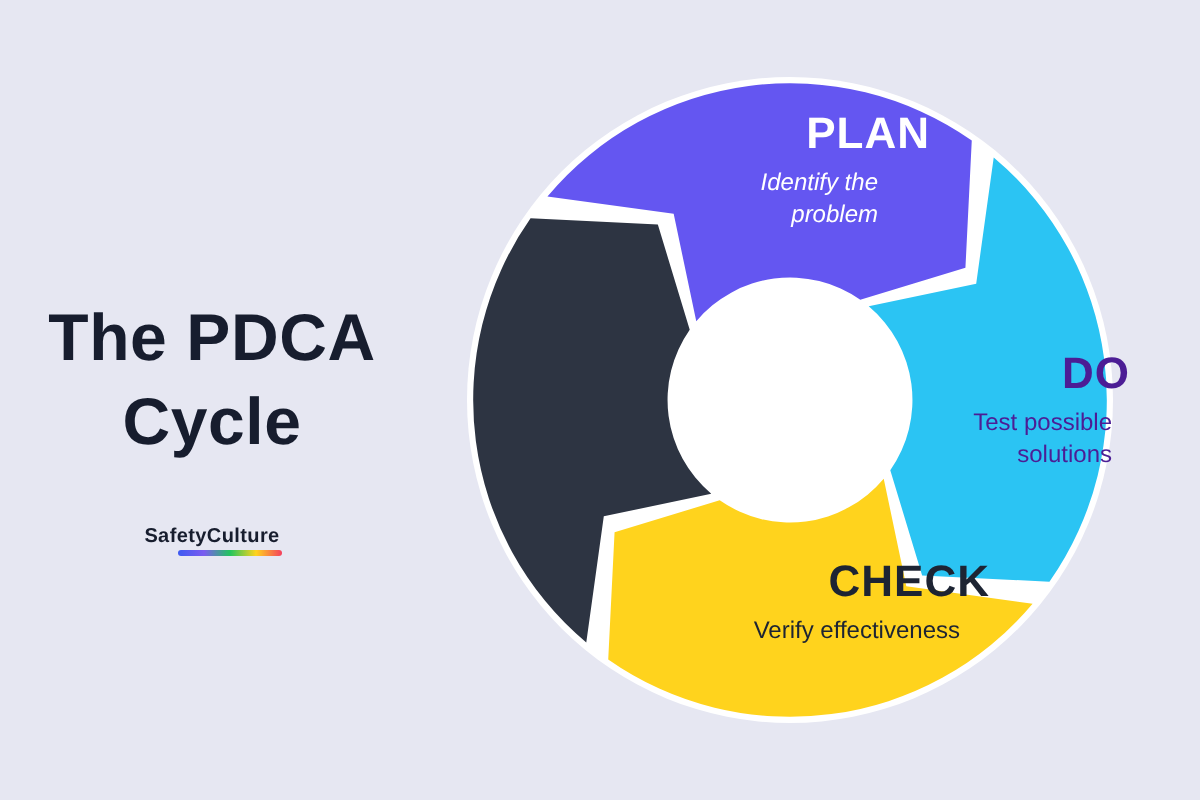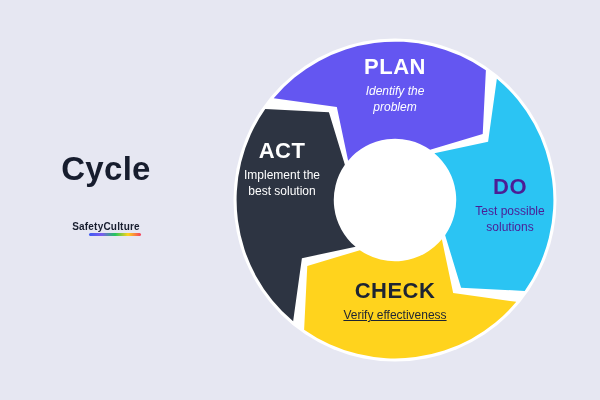--- a/index.html
+++ b/index.html
@@ -15,40 +15,41 @@
   .brand { margin-top:26px; }
   .brand-text { position:relative; display:inline-block; font-size:10px; font-weight:700; color:#171d2e; letter-spacing:.2px; }
   .brand-underline {
     position:absolute; right:-1px; bottom:-4px; width:52px; height:3px; border-radius:2px;
     background:linear-gradient(90deg,#3d5af1,#7b5cf0,#22c55e,#ffd31d,#f43f5e);
   }
 
   
   .diagram { position:absolute; left:205px; top:10px; width:380px; height:380px; }
   .diagram svg { position:absolute; left:0; top:0; }
-  .seg-label { position:absolute; text-align:center; }
+  .seg-label { position:absolute; text-align:right; }
   .seg-title { font-weight:800; font-size:22px; letter-spacing:.5px; }
   .seg-desc { font-size:12px; line-height:1.35; margin:3px auto 0; }
 
   .plan-label  { left:120px; top:44px;  width:140px; color:#ffffff; }
   .plan-label .seg-desc { width:88px;font-style:italic; }
   .do-label    { left:250px; top:164px; width:110px; color:#4c1d95; }
   .do-label .seg-desc { width:92px; }
   .check-label { left:90px;  top:268px; width:200px; color:#1d2433; }
-  .check-label .seg-desc { width:170px;text-decoration:underline; }
+  .check-label .seg-desc { width:170px; }
   .act-label   { left:22px;  top:128px; width:110px; color:#ffffff; }
   .act-label .seg-desc { width:78px; }
 </style>
 </head>
 <body>
 
 <div class="canvas">
 
   <div class="left-col">
     <div class="main-title">
+      <div>The PDCA</div>
       <div>Cycle</div>
     </div>
     <div class="brand">
       <span class="brand-text">
         <span>Safety</span><span>Culture</span>
         <span class="brand-underline"></span>
       </span>
     </div>
   </div>
 
@@ -69,19 +70,15 @@
     <div class="seg-label do-label">
       <div class="seg-title">DO</div>
       <div class="seg-desc">Test possible solutions</div>
     </div>
 
     <div class="seg-label check-label">
       <div class="seg-title">CHECK</div>
       <div class="seg-desc">Verify effectiveness</div>
     </div>
 
-    <div class="seg-label act-label">
-      <div class="seg-title">ACT</div>
-      <div class="seg-desc">Implement the best solution</div>
-    </div>
   </div>
 
 </div>
 
 </body></html>

